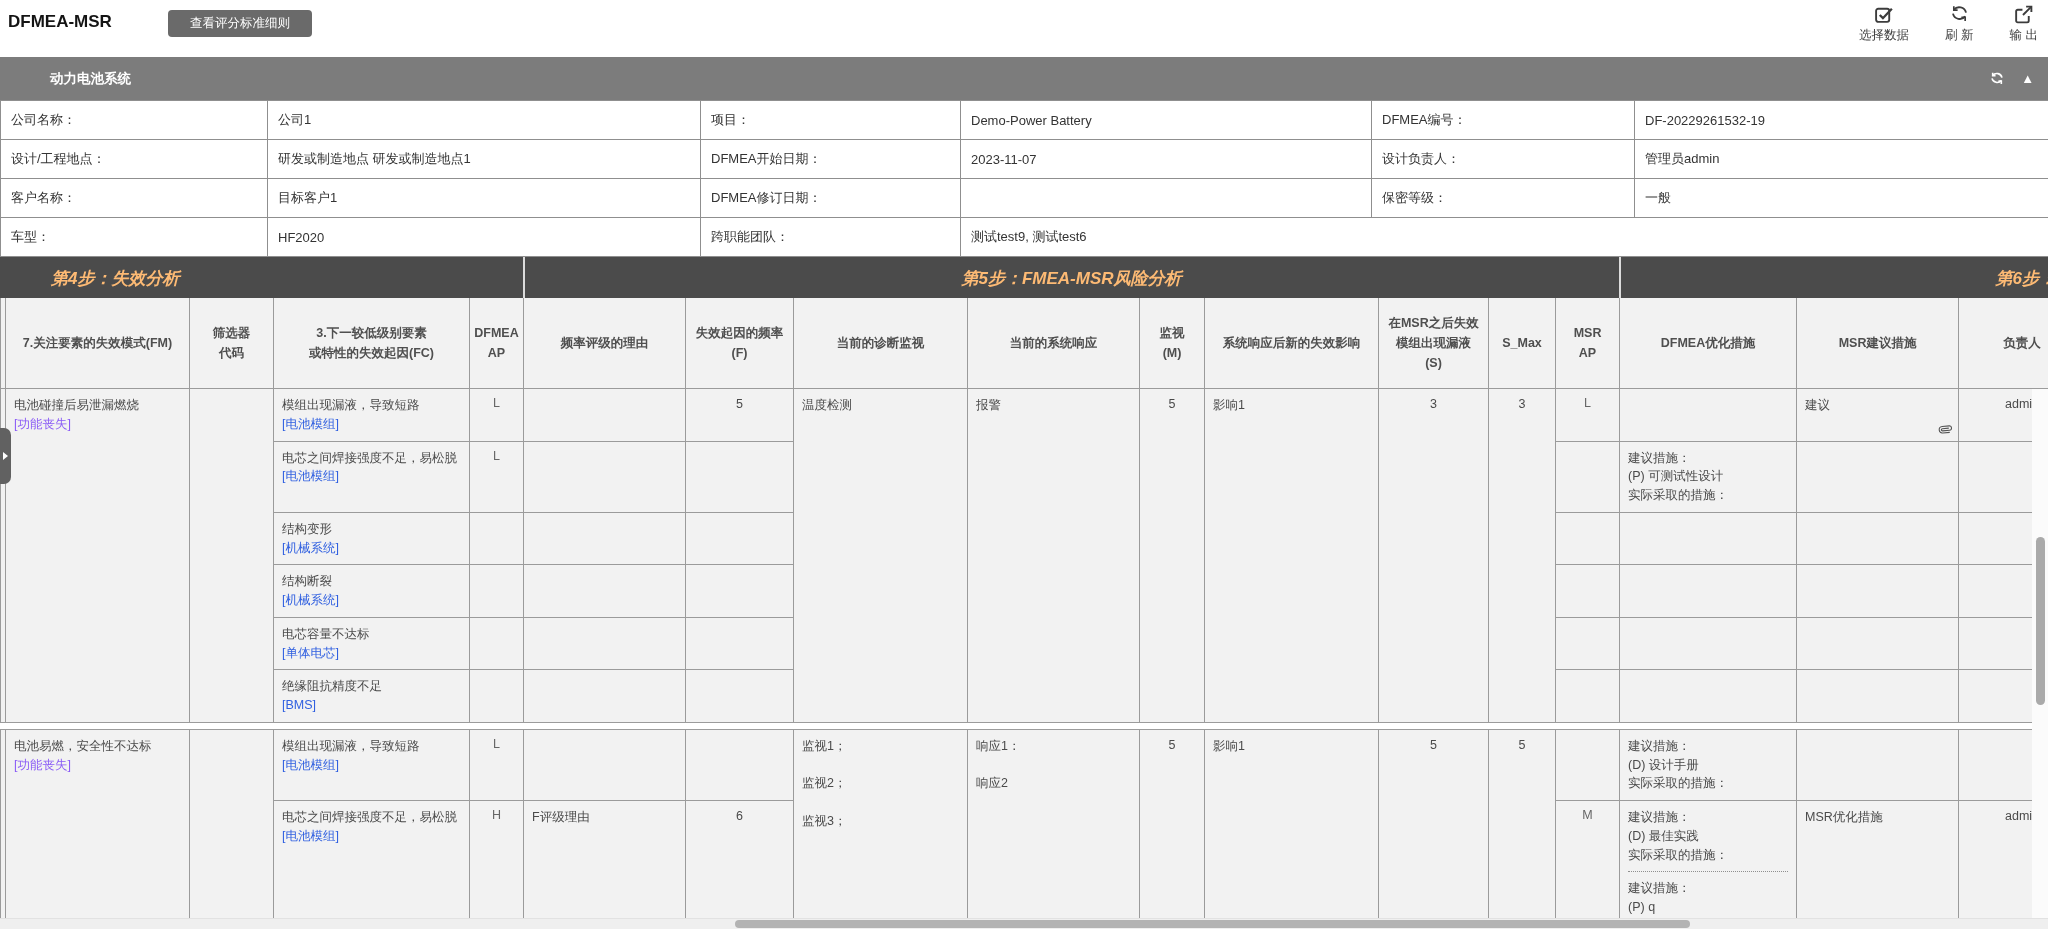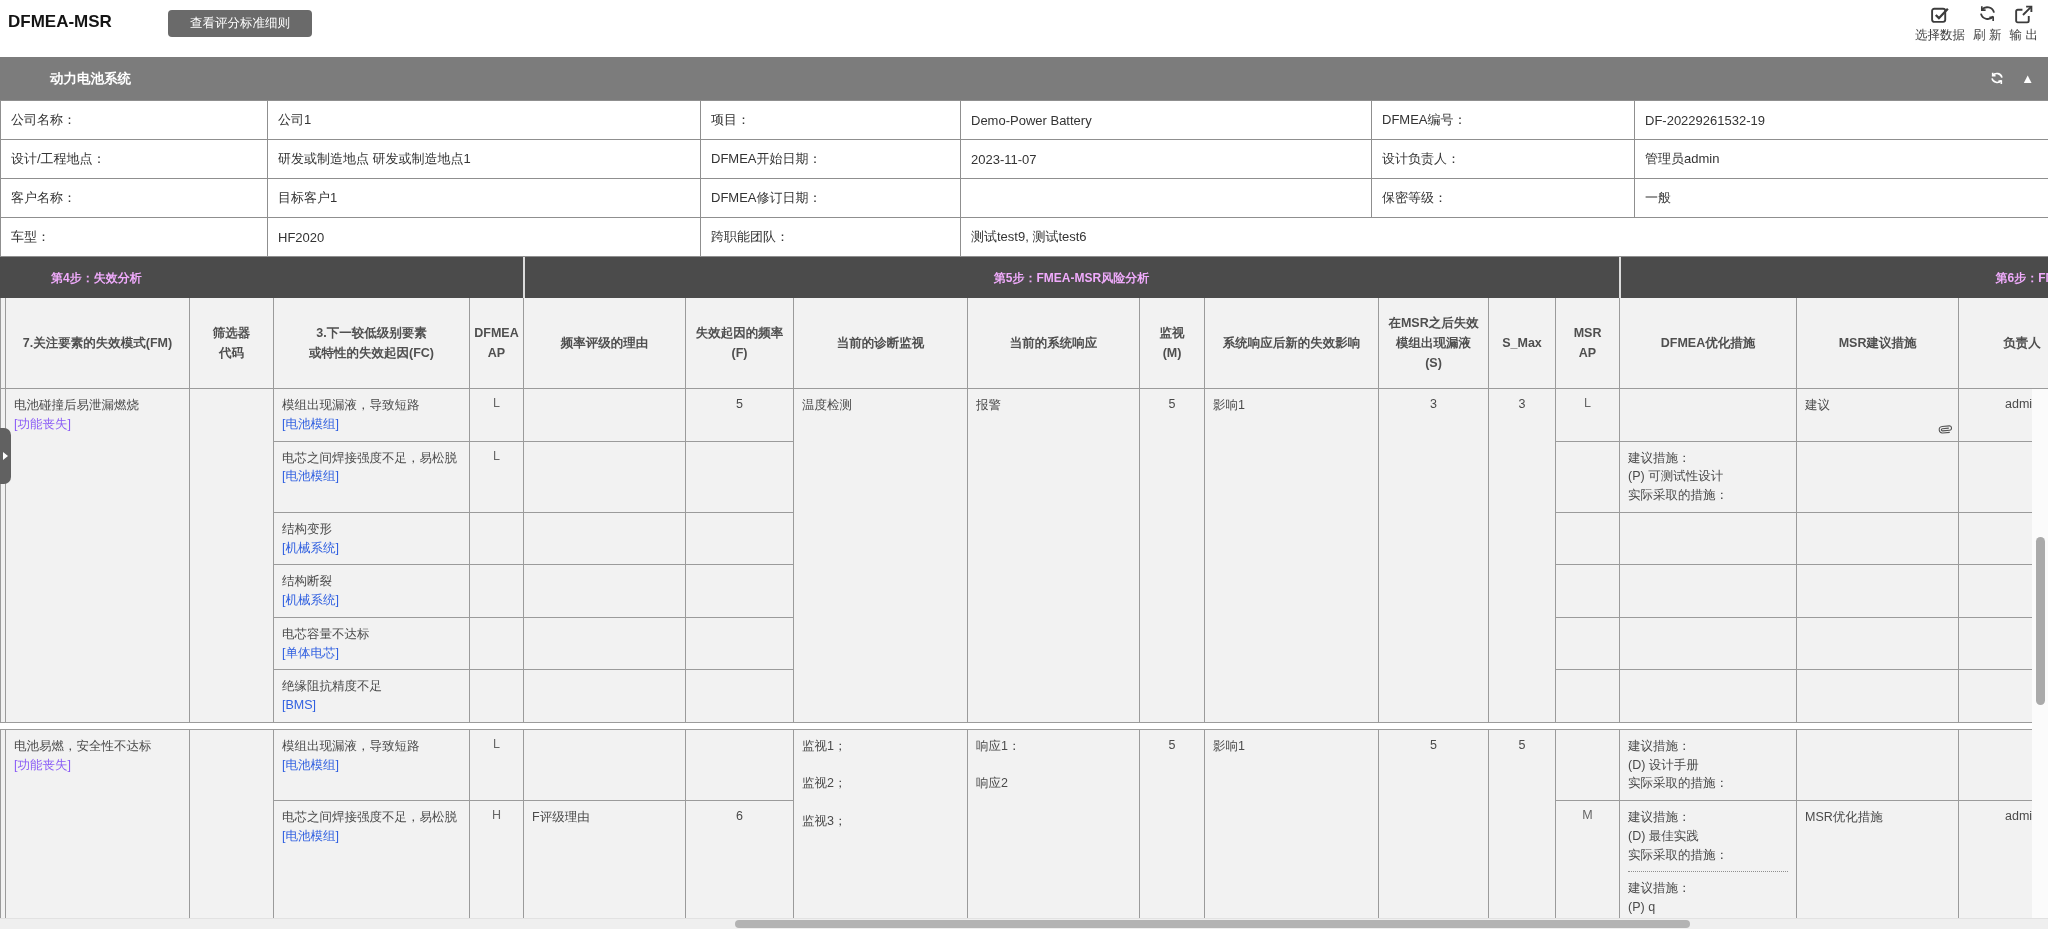--- a/index.html
+++ b/index.html
@@ -10,40 +10,40 @@
     color:#4a4a4a; font-size:12.5px;
   }
   
   .topbar { position:absolute; top:0; left:0; width:2048px; height:57px; background:#fff; }
   .page-title { position:absolute; left:8px; top:12px; font-size:17px; font-weight:bold; color:#141414; }
   .rules-btn {
     position:absolute; left:168px; top:10px; height:27px; padding:0 22px;
     background:#6a6a6a; color:#fff; font-size:12.5px; border:none; border-radius:4px;
     display:flex; align-items:center; cursor:pointer;
   }
-  .actions { position:absolute; right:10px; top:4px; display:flex; gap:8px;align-items:flex-end; }
+  .actions { position:absolute; right:10px; top:4px; display:flex; gap:36px;align-items:flex-end; }
   .action { display:flex; flex-direction:column; align-items:center; gap:2px; cursor:pointer; }
   .action .lbl { font-size:12.5px; color:#3c3c3c; white-space:nowrap; }
   
   .section-bar {
     position:absolute; top:57px; left:0; width:2048px; height:43px; background:#7c7c7c;
     display:flex; align-items:center;
   }
   .section-title { color:#fff; font-weight:bold; font-size:13.5px; padding-left:50px; }
   .section-icons { position:absolute; right:14px; top:0; height:43px; display:flex; align-items:center; gap:16px; color:#fff; }
   .tri-up { font-size:13px; color:#fff; cursor:pointer; }
   
   .info-table { position:absolute; top:100px; left:0; width:2048px; border-collapse:collapse; table-layout:fixed; }
   .info-table td { border:1px solid #8f8f8f; height:39px; padding:0 10px; font-size:13px; color:#333; background:#fff; vertical-align:middle; }
   
   .fmea-wrap { position:absolute; top:257px; left:0; width:2048px; height:663px; overflow:hidden; }
   .fmea { border-collapse:collapse; table-layout:fixed; width:2560px; }
   .fmea td { border:1px solid #9b9b9b; vertical-align:top; font-size:12.5px; color:#4a4a4a; background:#f2f2f2; }
   td.band { background:#4b4b4b; border:1px solid #4b4b4b; height:40px; position:relative; }
-  td.band .band-label { position:absolute; top:50%; transform:translateY(-50%); color:#f0abfc; font-weight:bold; font-size:12px; white-space:nowrap; }
+  td.band .band-label { position:absolute; top:50%; transform:translateY(-50%); color:#fdba74; font-weight:bold; font-size:17px; white-space:nowrap;font-style:italic; }
   td.band.div { border-left:2px solid #dcdcdc;padding-left:35px; }
   td.hd { height:91px; text-align:center; vertical-align:middle; font-weight:bold; color:#4f4f4f; white-space:pre-line; line-height:1.6; padding:2px; }
   .hd-blue { background:#cfe0ed; }
   .hd-pink { background:#e9d3d9; }
   .hd-green { background:#ccd98c; }
   td.cell { padding:7px 8px; line-height:1.5; }
   td.num { text-align:center; padding-top:8px; }
   td.ap { text-align:center; padding-top:7px; color:#666; }
   .ap-L { background:#c5d172; }
   .ap-H { background:#c02a2c; color:#7d2424; }

